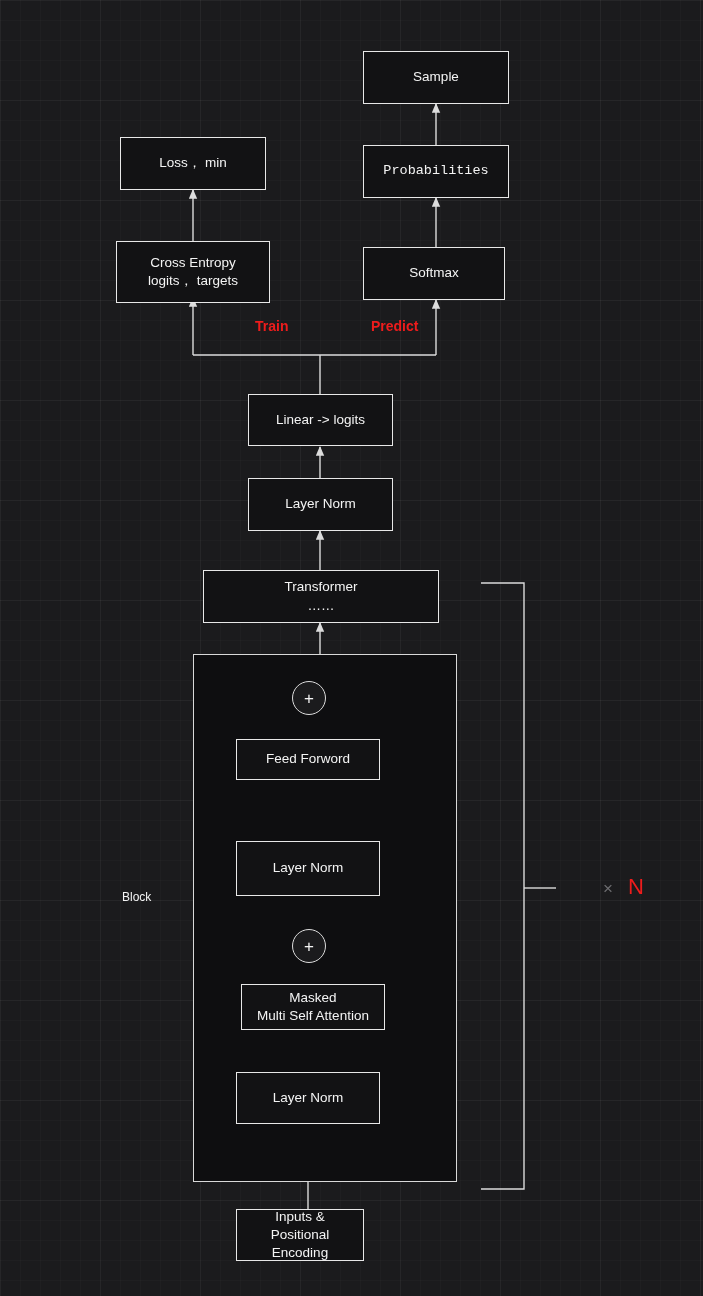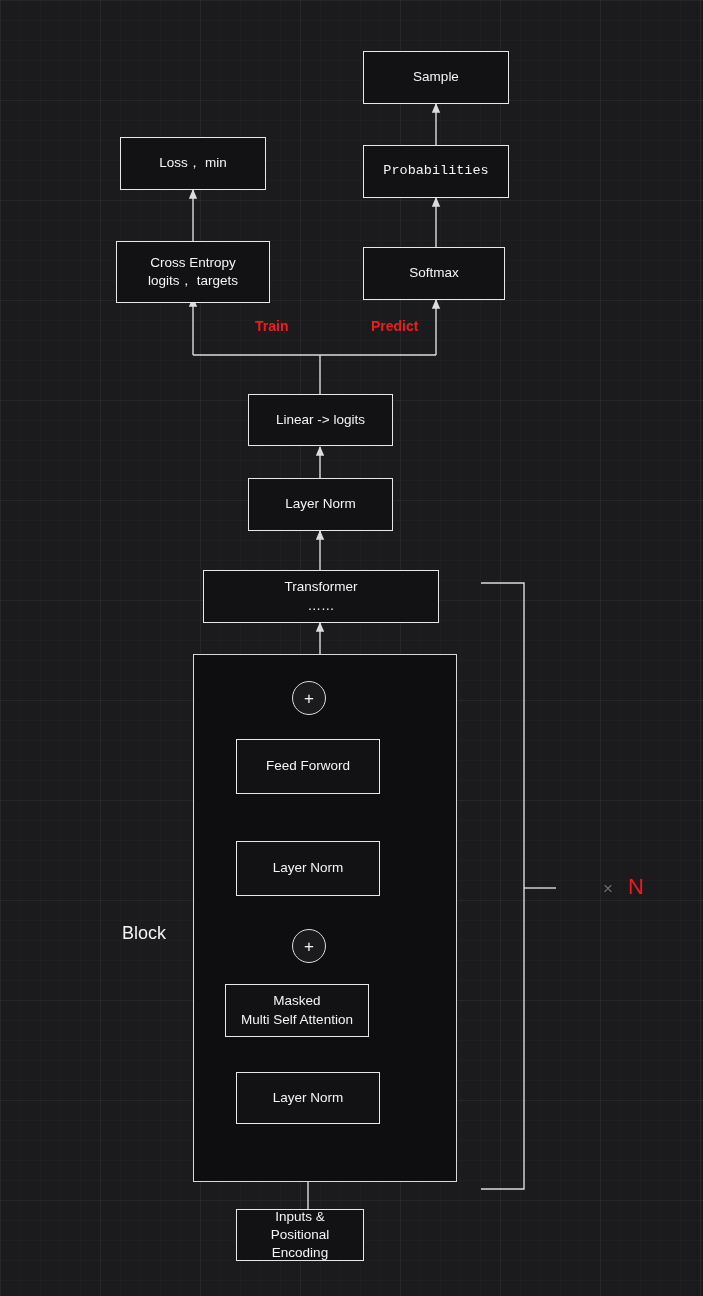--- a/index.html
+++ b/index.html
@@ -29,23 +29,22 @@
     display:flex;align-items:center;justify-content:center;
     text-align:center;
     font-size:13.5px;
     line-height:1.35;
     color:#f4f4f4;
     white-space:pre-line;
     padding:4px 8px;
   }
   .plain-label{
     position:absolute;
-    font-size:18px;
+    font-size:12px;
     color:#f4f4f4;
-    margin-top:33px;
   }
   .red-label{
     position:absolute;
     font-size:14px;
     color:#ee1c1c;
     font-weight:600;
   }
   .big-red{
     position:absolute;
     font-size:22px;
@@ -138,25 +137,25 @@
 
 <div class="node" style="left:248px;top:478px;width:145px;height:53px;">Layer Norm</div>
 
 <div class="node" style="left:203px;top:570px;width:236px;height:53px;">Transformer
 ……</div>
 
 <div class="block-box" style="left:193px;top:654px;width:264px;height:528px;"></div>
 
 <div class="plain-label" style="left:122px;top:890px;">Block</div>
 
-<div class="node" style="left:236px;top:739px;width:144px;height:55px;">Feed Forword</div>
+<div class="node" style="left:236px;top:739px;width:144px;height:41px;">Feed Forword</div>
 
 <div class="node" style="left:236px;top:841px;width:144px;height:55px;">Layer Norm</div>
 
-<div class="node" style="left:225px;top:984px;width:144px;height:53px;">Masked
+<div class="node" style="left:241px;top:984px;width:144px;height:46px;">Masked
 Multi Self Attention</div>
 
 <div class="node" style="left:236px;top:1072px;width:144px;height:52px;">Layer Norm</div>
 
 <div class="node" style="left:236px;top:1209px;width:128px;height:52px;">Inputs &amp;
 Positional Encoding</div>
 
 <div style="position:absolute;left:292px;top:681px;width:32px;height:32px;border:1.4px solid #dcdcdc;border-radius:50%;background:#1b1b1d;display:flex;align-items:center;justify-content:center;font-size:17px;color:#f4f4f4;line-height:1;">
   <span>+</span>
 </div>

